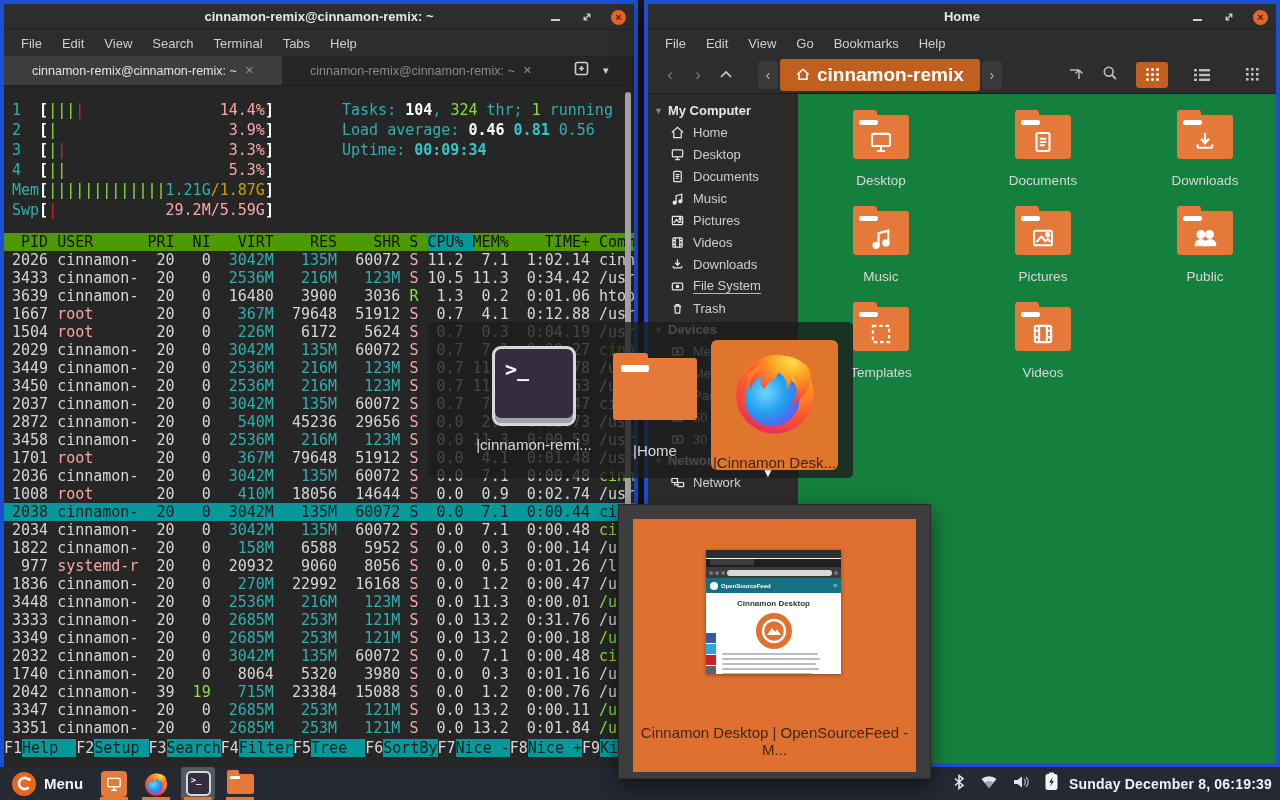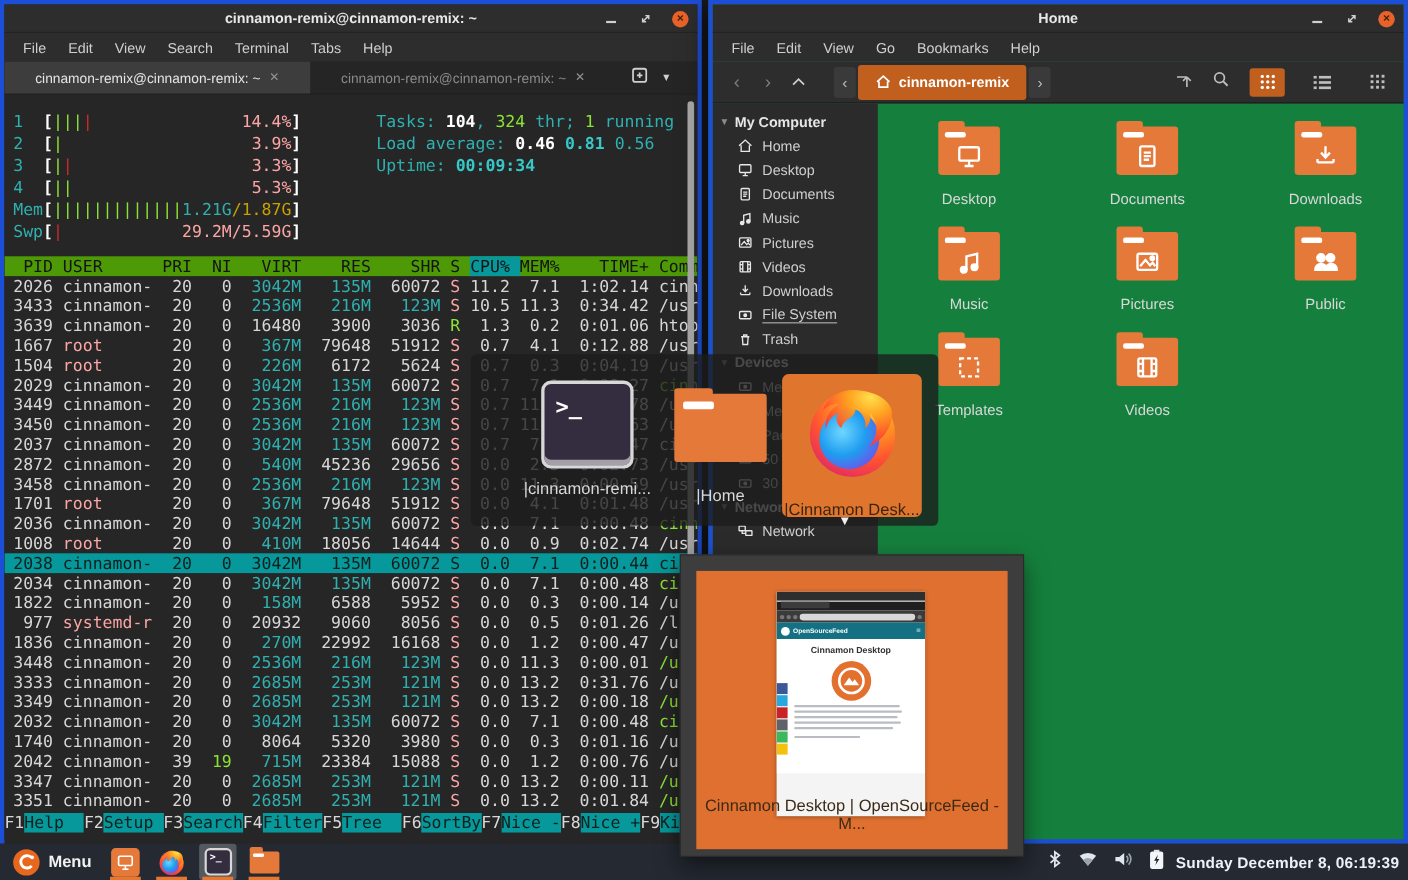--- a/index.html
+++ b/index.html
@@ -40,21 +40,21 @@
   .fbar .fk{color:#d8d8d8}
   .fbar .fl{background:#06989a;color:#10201f}
   .t-scroll{position:absolute;right:3px;top:88px;width:6px;height:672px;background:#a9a9a9;border-radius:3px}
   
   #files{left:644px;top:0;width:636px;height:767px;background:#15803d}
   .f-toolbar{height:38px;background:#2d2d2d;display:flex;align-items:center;padding:0 8px;border-bottom:1px solid #1c1c1c}
   .navbtn{color:#7d7d7d;font-size:17px;width:28px;text-align:center}
   .navbtn.up{color:#cfcfcf;font-size:13px}
   .crumb-group{display:flex;align-items:center;margin-left:18px}
   .crumb-side{background:#3a3a3a;color:#bdbdbd;height:28px;width:20px;display:flex;align-items:center;justify-content:center;border-radius:3px;font-size:14px}
-  .crumb-main{background:#c05f1e;height:28px;display:flex;align-items:center;gap:7px;padding:16px 16px;margin:0 2px;border-radius:3px;color:#fff;font-weight:bold;font-size:13px}
+  .crumb-main{background:#c05f1e;height:28px;display:flex;align-items:center;gap:7px;padding:16px 16px;margin:0 2px;border-radius:3px;color:#fff;font-weight:bold;font-size:19px}
   .tool-right{margin-left:auto;display:flex;align-items:center;gap:18px}
   .viewbtn{width:32px;height:26px;display:flex;align-items:center;justify-content:center;border-radius:3px}
   .viewbtn.active{background:#c05f1e}
   .f-body{position:absolute;top:90px;left:0;right:0;bottom:32px;display:flex}
   #f-sidebar{width:150px;background:#2b2b2b;padding-top:6px;overflow:hidden}
   .sb-header{display:flex;align-items:center;gap:5px;color:#e6e6e6;font-weight:bold;font-size:13px;padding:3px 6px}
   .sb-header .tri{color:#8a8a8a;font-size:9px}
   .sb-item{display:flex;align-items:center;gap:8px;color:#cfcfcf;font-size:13px;padding:2.5px 6px 2.5px 22px;height:22px}
   .sb-item.underlined .lbl{border-bottom:1px solid #b5b5b5}
   #f-grid{position:absolute;left:152px;top:6px;display:grid;grid-template-columns:repeat(3,162px);grid-auto-rows:96px}
@@ -75,21 +75,21 @@
   .at-item{position:absolute;text-align:center}
   .at-label{color:#d9d9d9;font-size:15px;margin-top:10px}
   .at-sel{position:absolute;left:283px;top:18px;width:127px;height:130px;background:#e0762e;border-radius:6px;display:flex;flex-direction:column;align-items:center;justify-content:flex-start;padding-top:6px}
   .at-sel .at-label{color:#3a2410;margin-top:12px}
   .at-caret{position:absolute;left:334px;top:144px;color:#f0f0f0;font-size:12px}
   .termico{background:#342d40;border:3px solid #d8d8d8;border-radius:9px;box-shadow:inset 0 -5px 0 rgba(255,255,255,.55);display:flex;align-items:flex-start;padding:8px 0 0 10px}
   .termico .pr{color:#fff;font-family:"DejaVu Sans Mono",monospace;font-weight:bold}
   
   #preview{position:absolute;left:618px;top:504px;width:313px;height:275px;background:#3d3d3d;border:1px solid #2a2a2a;z-index:50;box-shadow:0 8px 20px rgba(0,0,0,.5)}
   .pv-inner{position:absolute;left:14px;top:14px;right:14px;bottom:6px;background:#df7030}
-  .thumb{position:absolute;left:73px;top:19px;width:135px;height:204px;background:#f4f4f4;overflow:hidden;box-shadow:0 1px 4px rgba(0,0,0,.4)}
+  .thumb{position:absolute;left:73px;top:31px;width:135px;height:124px;background:#f4f4f4;overflow:hidden;box-shadow:0 1px 4px rgba(0,0,0,.4)}
   .th-titlebar{height:8px;background:#2e2e2e}
   .th-tabs{height:8px;background:#1f1f1f}
   .th-tabs .tab{width:44px;height:6px;background:#3c3c3c;margin:1px 0 0 4px}
   .th-nav{height:11px;background:#3b3b3b;display:flex;align-items:center;gap:2px;padding:0 3px}
   .th-nav .dot{width:4px;height:4px;border-radius:50%;background:#777}
   .th-nav .url{flex:1;height:6px;background:#d8d8d8;border-radius:3px}
   .th-brand{height:15px;background:#137183;display:flex;align-items:center;gap:3px;padding:0 4px}
   .th-brand .logo{width:8px;height:8px;border-radius:50%;background:#fff}
   .th-brand .bname{color:#fff;font-size:6px;font-weight:bold}
   .th-brand .burger{margin-left:auto;color:#cde;font-size:7px}

